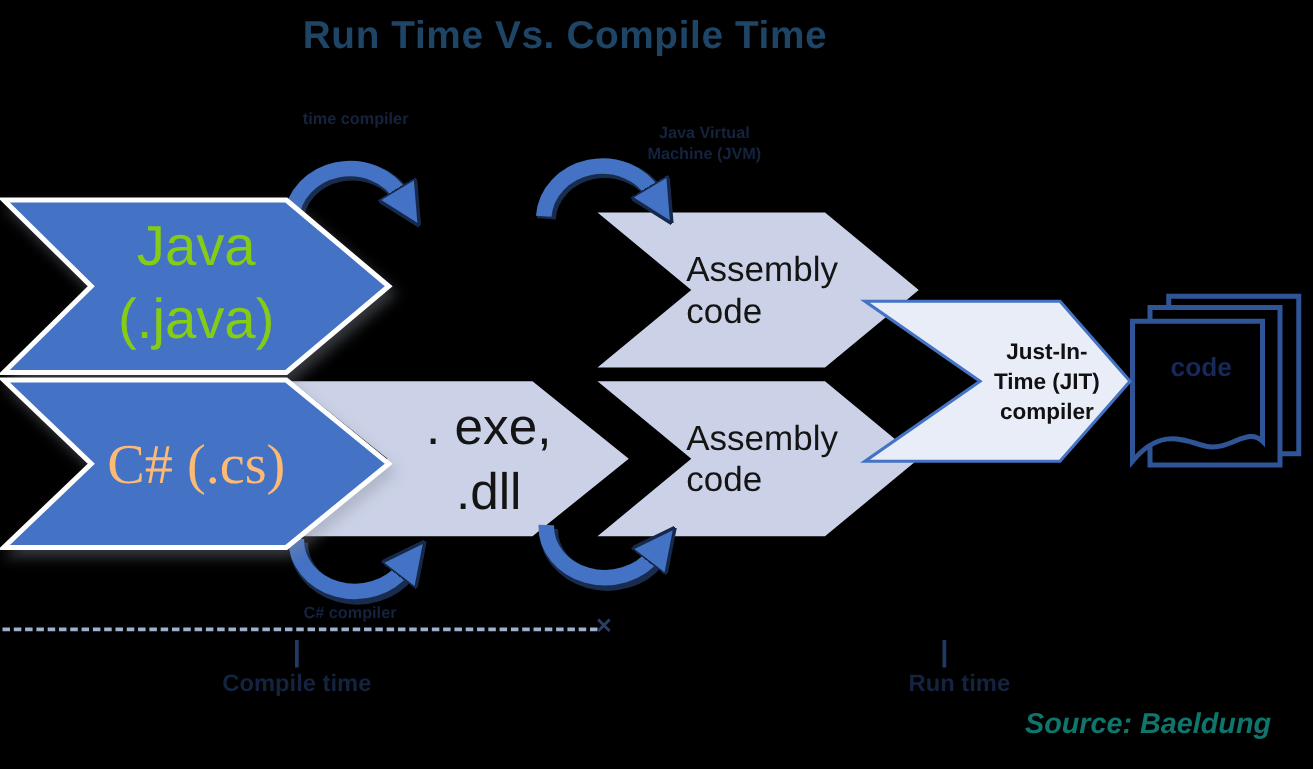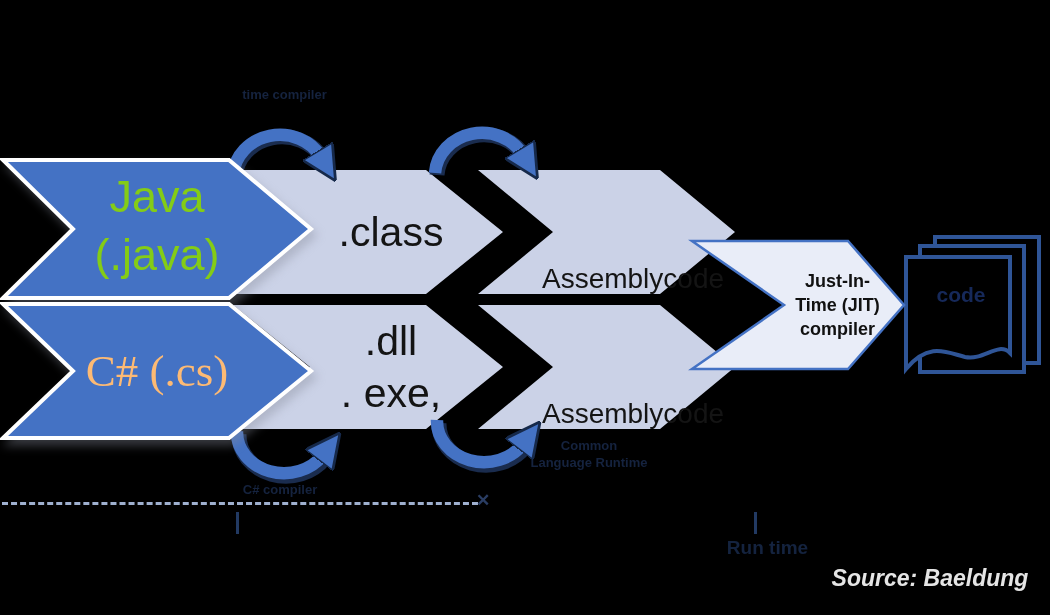--- a/index.html
+++ b/index.html
@@ -17,21 +17,21 @@
 
   .chev-text{position:absolute;left:62px;width:190px;top:12px;text-align:center;
              color:#84cc16;font-size:45px;line-height:58px;}
   .chev-text-single{position:absolute;left:62px;width:190px;top:0;height:100%;
              display:flex;align-items:center;justify-content:center;color:#fdba74;font-size:45px;font-family:Liberation Serif, serif;}
 
   .band-text-single{position:absolute;left:72px;right:26px;top:0;height:100%;
              display:flex;align-items:center;justify-content:center;
              color:#141414;font-size:41px;}
   .band-text-double{position:absolute;left:72px;right:20px;top:0;height:100%;
-             display:flex;flex-direction:row;align-items:flex-end;justify-content:center;
+             display:flex;flex-direction:column;align-items:flex-start;justify-content:center;
              color:#141414;font-size:28px;line-height:33px;text-align:center;}
   .band-text-big2{position:absolute;left:72px;right:26px;top:0;height:100%;
              display:flex;flex-direction:column;align-items:center;justify-content:center;
              color:#141414;font-size:41px;line-height:52px;text-align:center;}
 
   .jit-text{position:absolute;left:84px;right:6px;top:0;height:100%;
             display:flex;flex-direction:column;align-items:center;justify-content:center;
             color:#111;font-size:18px;font-weight:700;line-height:24px;text-align:left;}
 
   .doc-text{position:absolute;left:8px;top:48px;width:104px;text-align:center;
@@ -39,53 +39,48 @@
 
   .lbl{position:absolute;color:#15233f;font-weight:700;font-size:13px;
        line-height:17px;text-align:center;}
 
   .dash-line{position:absolute;left:2px;top:502px;width:476px;height:0;
              border-top:3px dashed #9FB0CF;}
   .divider-x{position:absolute;left:476px;top:490px;font-size:17px;font-weight:700;color:#2a3d63;}
   .tick{position:absolute;top:512px;width:3px;height:22px;background:#223a63;}
   .time-lbl{position:absolute;top:537px;text-align:center;font-size:19px;font-weight:800;color:#14233f;}
 
-  .source{position:absolute;left:820px;top:565px;width:220px;text-align:center;
-          font-size:23px;font-weight:800;font-style:italic;color:#e5e5e5;}
+  .source{position:absolute;left:820px;top:565px;width:220px;text-align:left;
+          font-size:23px;font-weight:800;font-style:italic;color:#0f766e;}
 </style>
 </head>
 <body>
 
 <div class="canvas">
 
+  <div class="title">Run Time Vs. Compile Time</div>
 
-  <div class="shape band" style="left:232px;top:169px;width:272px;height:126px;">
-    <svg width="272" height="126" viewBox="0 0 272 126">
-      <polygon points="1,1 194,1 271,63 194,125 1,125 78,63" fill="#CBD2E7"></polygon>
-    </svg>
-    <div class="band-text-single">.class</div>
-  </div>
 
   <div class="shape band" style="left:477px;top:169px;width:260px;height:126px;">
     <svg width="260" height="126" viewBox="0 0 260 126">
       <polygon points="1,1 183,1 258,63 183,125 1,125 76,63" fill="#CBD2E7"></polygon>
     </svg>
     <div class="band-text-double">
       <span>Assembly</span>
       <span>code</span>
     </div>
   </div>
 
   <div class="shape band" style="left:232px;top:304px;width:272px;height:126px;">
     <svg width="272" height="126" viewBox="0 0 272 126">
       <polygon points="1,1 194,1 271,63 194,125 1,125 78,63" fill="#CBD2E7"></polygon>
     </svg>
     <div class="band-text-big2">
+      <span>. exe,</span>
       <span>.dll</span>
-      <span>. exe,</span>
     </div>
   </div>
 
   <div class="shape band" style="left:477px;top:304px;width:260px;height:126px;">
     <svg width="260" height="126" viewBox="0 0 260 126">
       <polygon points="1,1 183,1 258,63 183,125 1,125 76,63" fill="#CBD2E7"></polygon>
     </svg>
     <div class="band-text-double">
       <span>Assembly</span>
       <span>code</span>
@@ -174,29 +169,30 @@
       <rect x="19" y="13" width="104" height="126" fill="#000000" stroke="#2F5597" stroke-width="4"></rect>
       <path d="M5,24 H109 V120 C97,108 83,128 64,124 C47,120 28,108 5,136 Z" fill="#000000" stroke="#2F5597" stroke-width="4"></path>
     </svg>
     <div class="doc-text">
       <span style="display:block">code</span>
     </div>
   </div>
 
   <div class="lbl" style="left:227px;top:86px;width:115px;">time compiler</div>
 
+  <div class="lbl" style="left:506px;top:97px;width:115px;">
+    <span style="display:block">Java Virtual</span>
+    <span style="display:block">Machine (JVM)</span>
+  </div>
 
   <div class="lbl" style="left:225px;top:481px;width:110px;">C# compiler</div>
 
-  <div class="lbl" style="left:524px;top:437px;width:130px;">
-    <span style="display:block">Common</span>
-    <span style="display:block">Language Runtime</span>
-  </div>
 
   <div class="dash-line"></div>
   <div class="divider-x">✕</div>
   <div class="tick" style="left:236px;"></div>
   <div class="tick" style="left:754px;"></div>
+  <div class="time-lbl" style="left:160px;width:155px;">Compile time</div>
   <div class="time-lbl" style="left:710px;width:115px;">Run time</div>
 
   <div class="source">Source: Baeldung</div>
 
 </div>
 
 </body></html>

